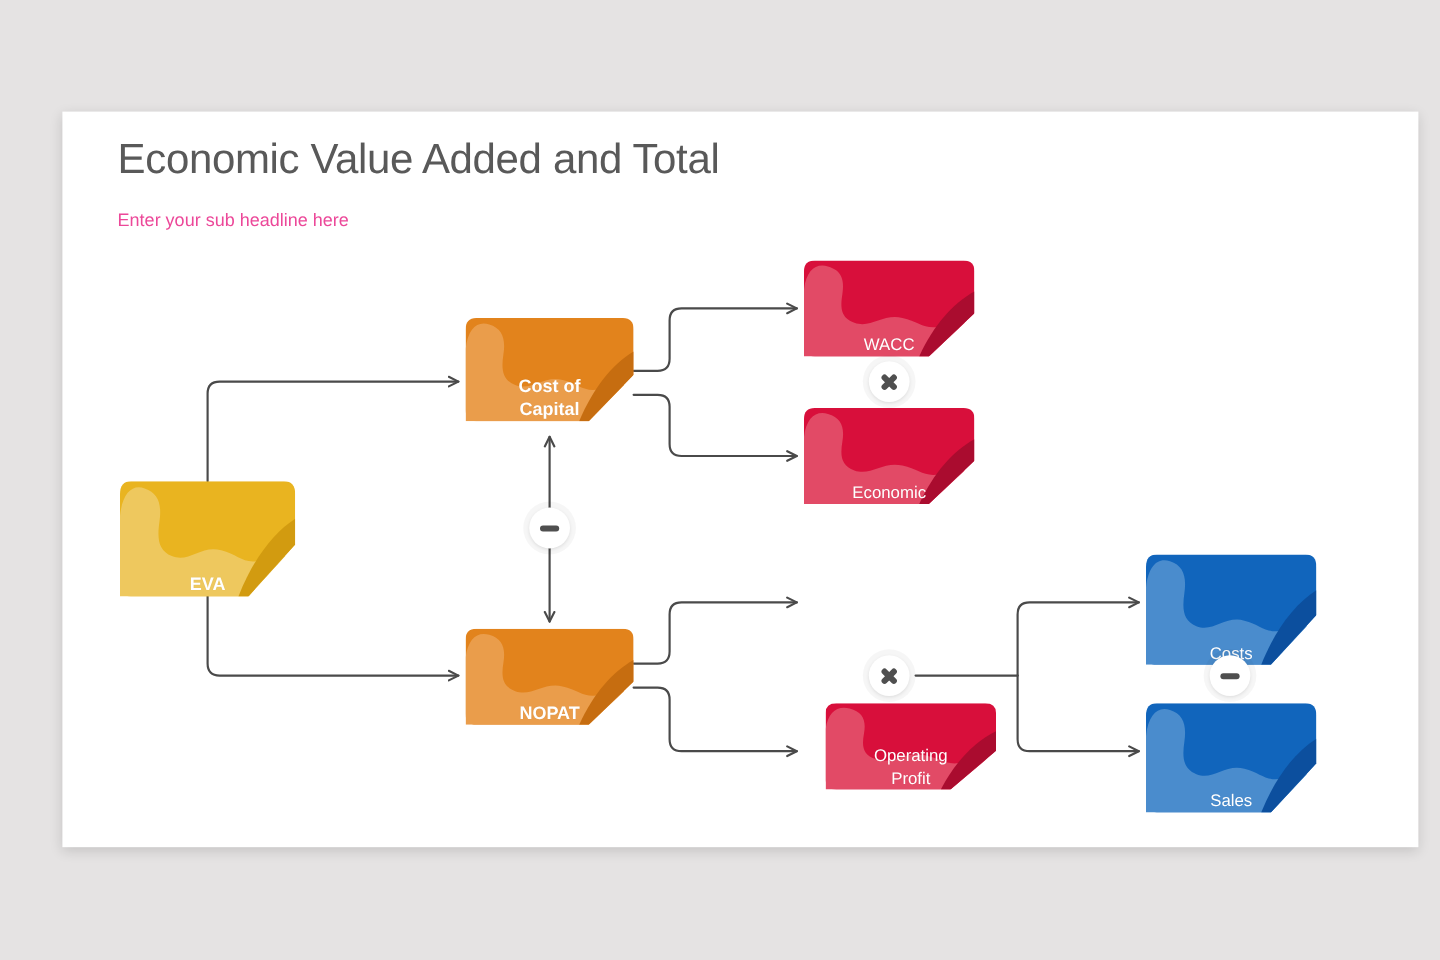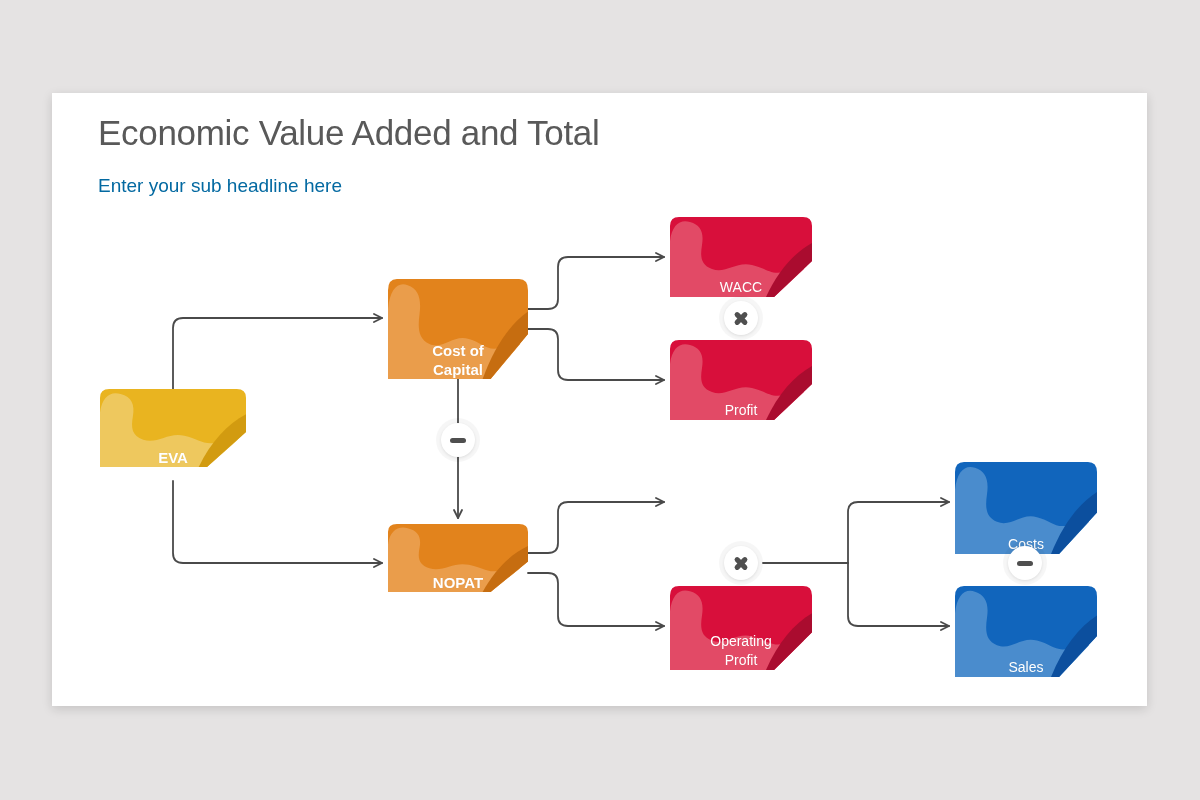--- a/index.html
+++ b/index.html
@@ -1,20 +1,20 @@
 <!DOCTYPE html>
 <html><head>
 <meta charset="utf-8">
 <style>
   html,body{margin:0;padding:0;width:1200px;height:800px;overflow:hidden;
     background:#e5e3e3;font-family:"Liberation Sans",sans-serif;}
   .slide{position:absolute;left:52px;top:93px;width:1095px;height:613px;background:#ffffff;
-    box-shadow:0 3px 10px rgba(0,0,0,.14);}
+    box-shadow:0 3px 10px rgba(0,0,0,.14);padding-left:35px;}
   .title{position:absolute;left:46px;top:20px;font-size:35px;color:#595959;letter-spacing:-.3px;}
-  .subtitle{position:absolute;left:46px;top:82px;font-size:19px;color:#0369a1;}
+  .subtitle{position:absolute;left:46px;top:82px;font-size:15px;color:#ec4899;}
   .wires{position:absolute;left:0;top:0;width:1095px;height:613px;z-index:1;}
   .wires path{fill:none;stroke:#4a4a4a;stroke-width:1.8;stroke-linecap:round;}
   .node{position:absolute;z-index:2;display:flex;align-items:flex-end;justify-content:center;}
   .node-bg{position:absolute;left:0;top:0;width:100%;height:100%;}
   .p-main{fill:var(--main);} .p-light{fill:var(--light);} .p-fold{fill:var(--fold);}
   .node-label{position:relative;z-index:3;color:#fff;font-size:14px;line-height:19px;
     text-align:center;text-shadow:0 0 1px rgba(0,0,0,.08);}
   .node--bold .node-label{font-weight:bold;font-size:15px;}
   .node--wrap .node-label{max-width:80px;}
   .node--yellow{--main:#e9b420;--light:#eec85e;--fold:#d29b10;}
@@ -54,39 +54,39 @@
     <path marker-start="url(#arr)" marker-end="url(#arr)" d="M 406,271 V 425"></path>
     <path marker-end="url(#arr)" d="M 476,216 H 496 Q 506,216 506,206 V 174 Q 506,164 516,164 H 612"></path>
     <path marker-end="url(#arr)" d="M 476,236 H 496 Q 506,236 506,246 V 277 Q 506,287 516,287 H 612"></path>
     <path marker-end="url(#arr)" d="M 476,460 H 496 Q 506,460 506,450 V 419 Q 506,409 516,409 H 612"></path>
     <path marker-end="url(#arr)" d="M 476,480 H 496 Q 506,480 506,490 V 523 Q 506,533 516,533 H 612"></path>
     <path d="M 711,470 H 796"></path>
     <path marker-end="url(#arr)" d="M 796,470 V 419 Q 796,409 806,409 H 897"></path>
     <path marker-end="url(#arr)" d="M 796,470 V 523 Q 796,533 806,533 H 897"></path>
   </svg>
 
-  <div class="node node--yellow node--bold" style="left:48px;top:296px;width:146px;height:78px">
+  <div class="node node--yellow node--bold" style="left:48px;top:308px;width:146px;height:96px">
     <svg class="node-bg" viewBox="0 0 142 80" preserveAspectRatio="none">
       <use href="#shp-main" class="p-main"></use>
         <use href="#shp-light" class="p-light"></use>
         <use href="#shp-fold" class="p-fold"></use>
     </svg>
     <span class="node-label">EVA</span>
   </div>
 
-  <div class="node node--orange node--bold node--wrap" style="left:336px;top:186px;width:140px;height:100px">
+  <div class="node node--orange node--bold node--wrap" style="left:336px;top:172px;width:140px;height:86px">
     <svg class="node-bg" viewBox="0 0 142 80" preserveAspectRatio="none">
       <use href="#shp-main" class="p-main"></use>
         <use href="#shp-light" class="p-light"></use>
         <use href="#shp-fold" class="p-fold"></use>
     </svg>
     <span class="node-label">Cost of Capital</span>
   </div>
 
-  <div class="node node--orange node--bold" style="left:336px;top:431px;width:140px;height:68px">
+  <div class="node node--orange node--bold" style="left:336px;top:431px;width:140px;height:80px">
     <svg class="node-bg" viewBox="0 0 142 80" preserveAspectRatio="none">
       <use href="#shp-main" class="p-main"></use>
         <use href="#shp-light" class="p-light"></use>
         <use href="#shp-fold" class="p-fold"></use>
     </svg>
     <span class="node-label">NOPAT</span>
   </div>
 
   <div class="node node--red" style="left:618px;top:124px;width:142px;height:80px">
     <svg class="node-bg" viewBox="0 0 142 80" preserveAspectRatio="none">
@@ -96,25 +96,25 @@
     </svg>
     <span class="node-label">WACC</span>
   </div>
 
   <div class="node node--red" style="left:618px;top:247px;width:142px;height:80px">
     <svg class="node-bg" viewBox="0 0 142 80" preserveAspectRatio="none">
       <use href="#shp-main" class="p-main"></use>
         <use href="#shp-light" class="p-light"></use>
         <use href="#shp-fold" class="p-fold"></use>
     </svg>
-    <span class="node-label">Profit</span>
+    <span class="node-label">Economic</span>
   </div>
 
 
-  <div class="node node--red node--wrap" style="left:618px;top:493px;width:142px;height:84px">
+  <div class="node node--red node--wrap" style="left:636px;top:493px;width:142px;height:72px">
     <svg class="node-bg" viewBox="0 0 142 80" preserveAspectRatio="none">
       <use href="#shp-main" class="p-main"></use>
         <use href="#shp-light" class="p-light"></use>
         <use href="#shp-fold" class="p-fold"></use>
     </svg>
     <span class="node-label">Operating Profit</span>
   </div>
 
   <div class="node node--blue" style="left:903px;top:369px;width:142px;height:92px">
     <svg class="node-bg" viewBox="0 0 142 80" preserveAspectRatio="none">

